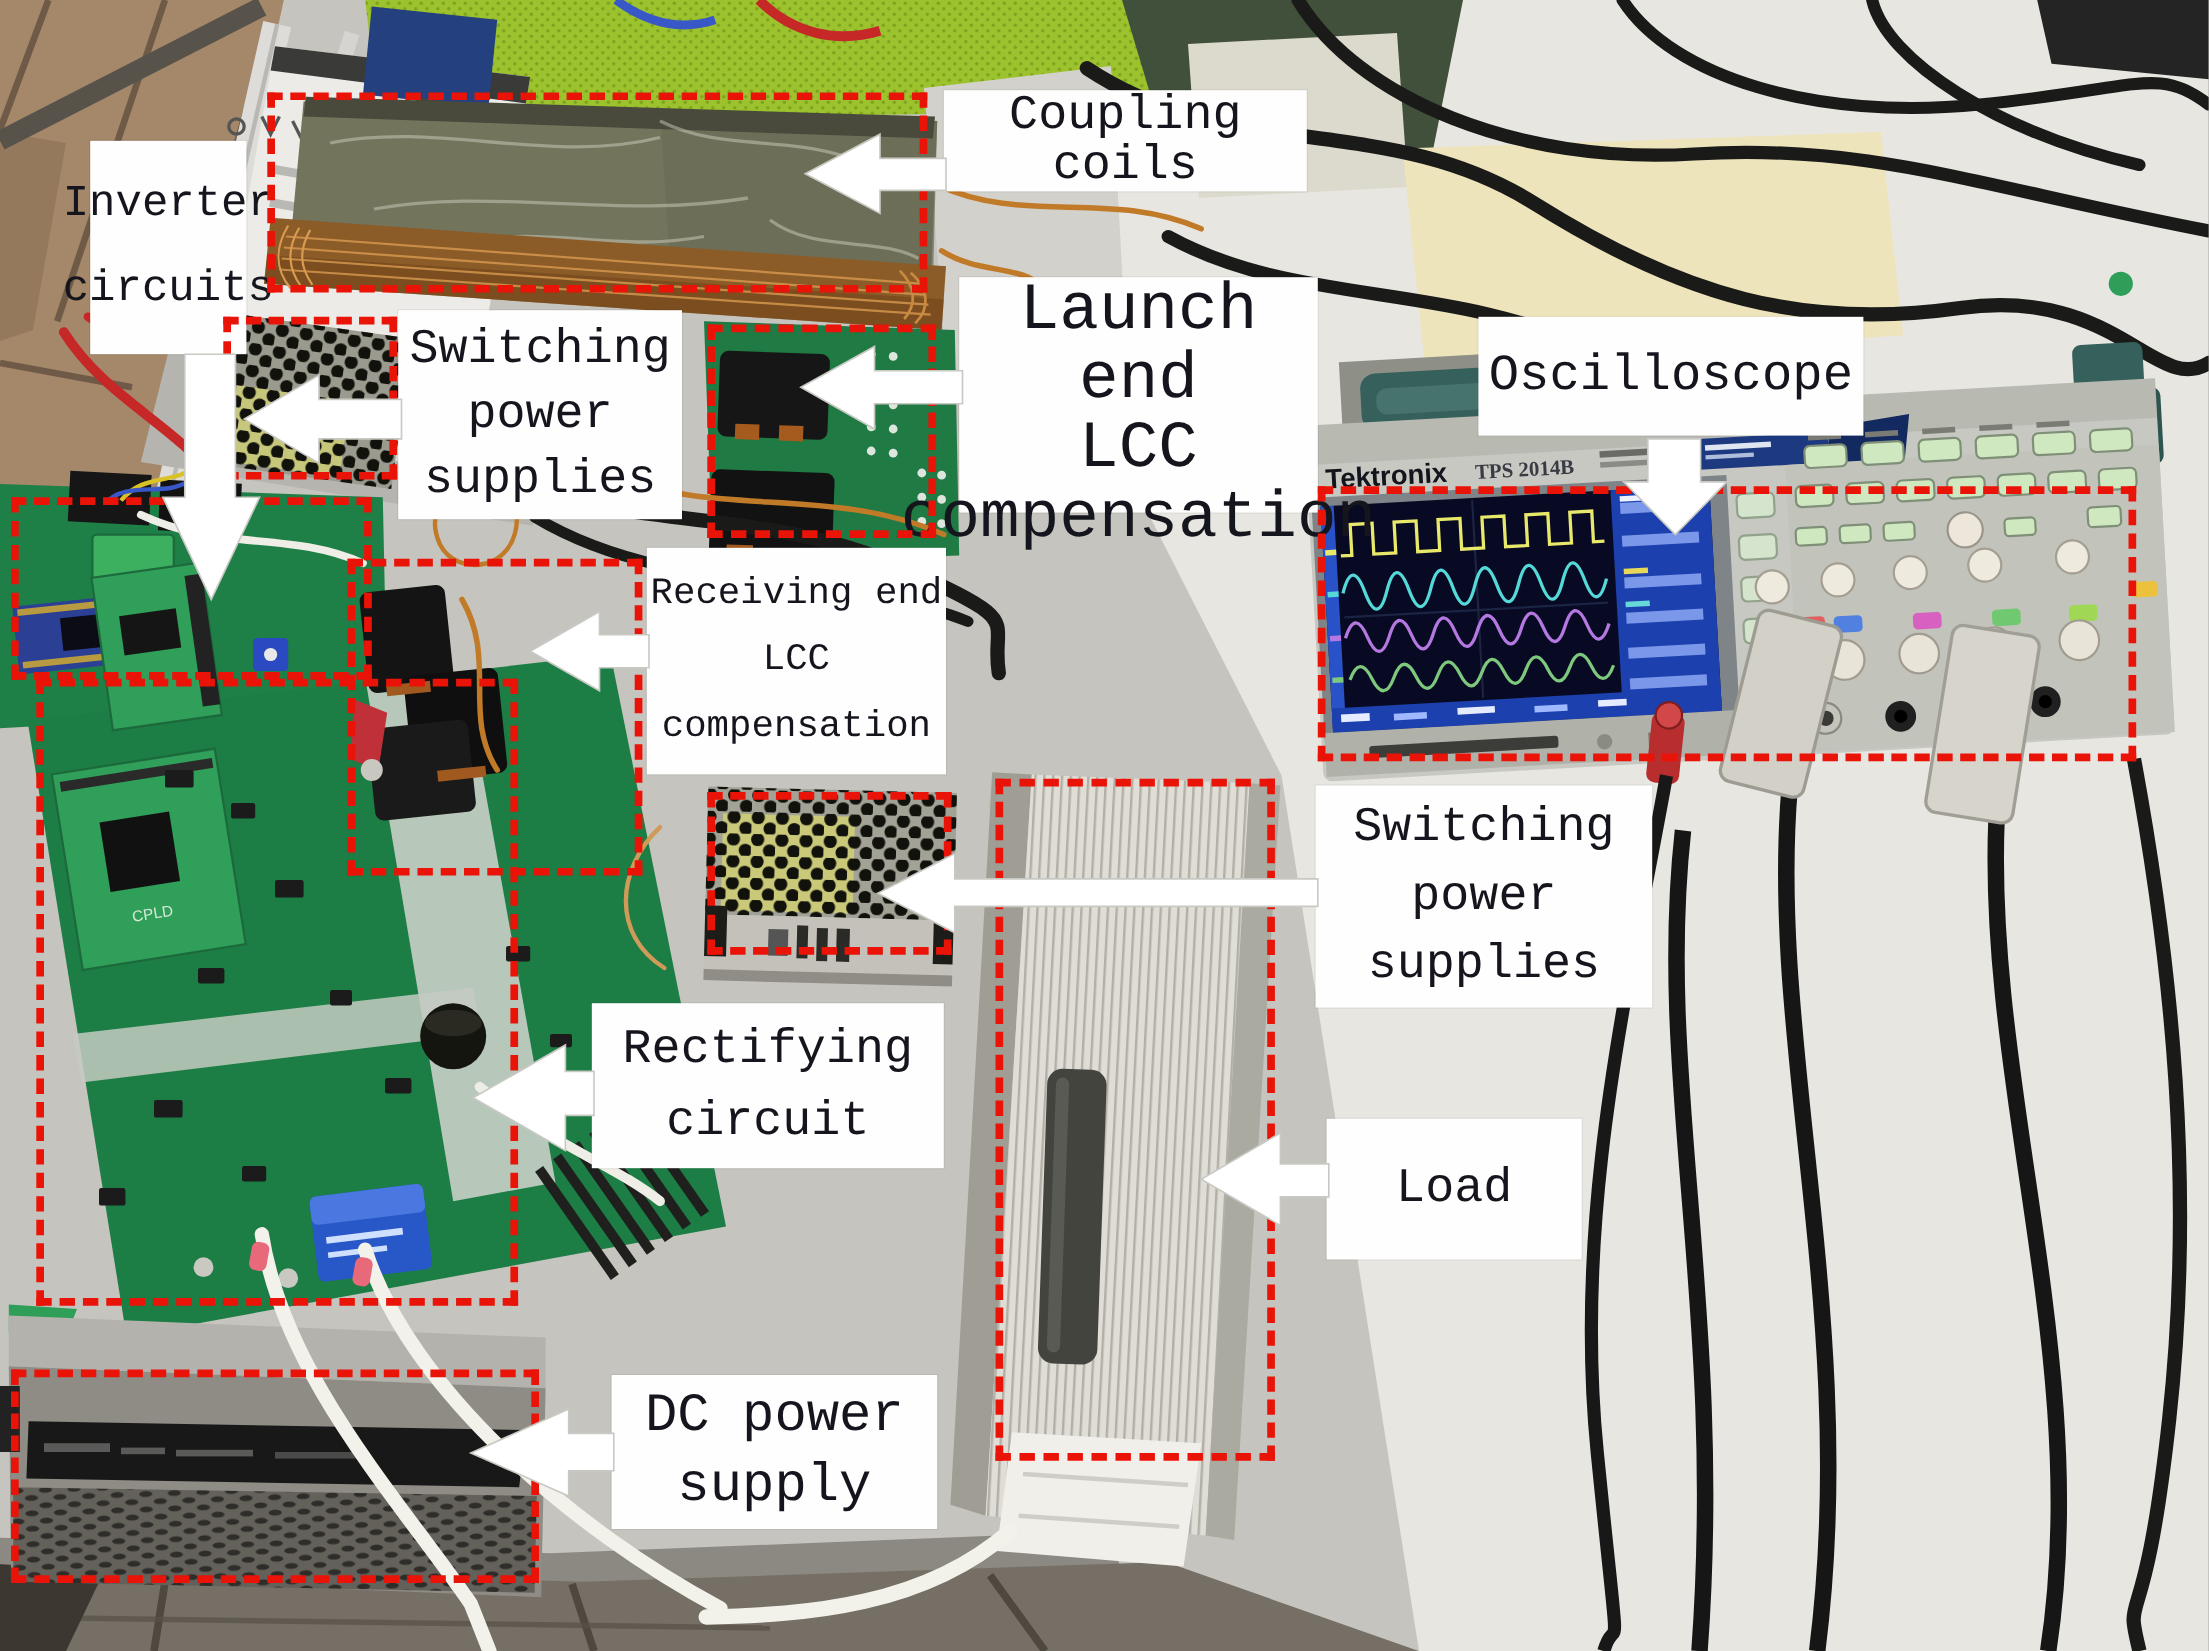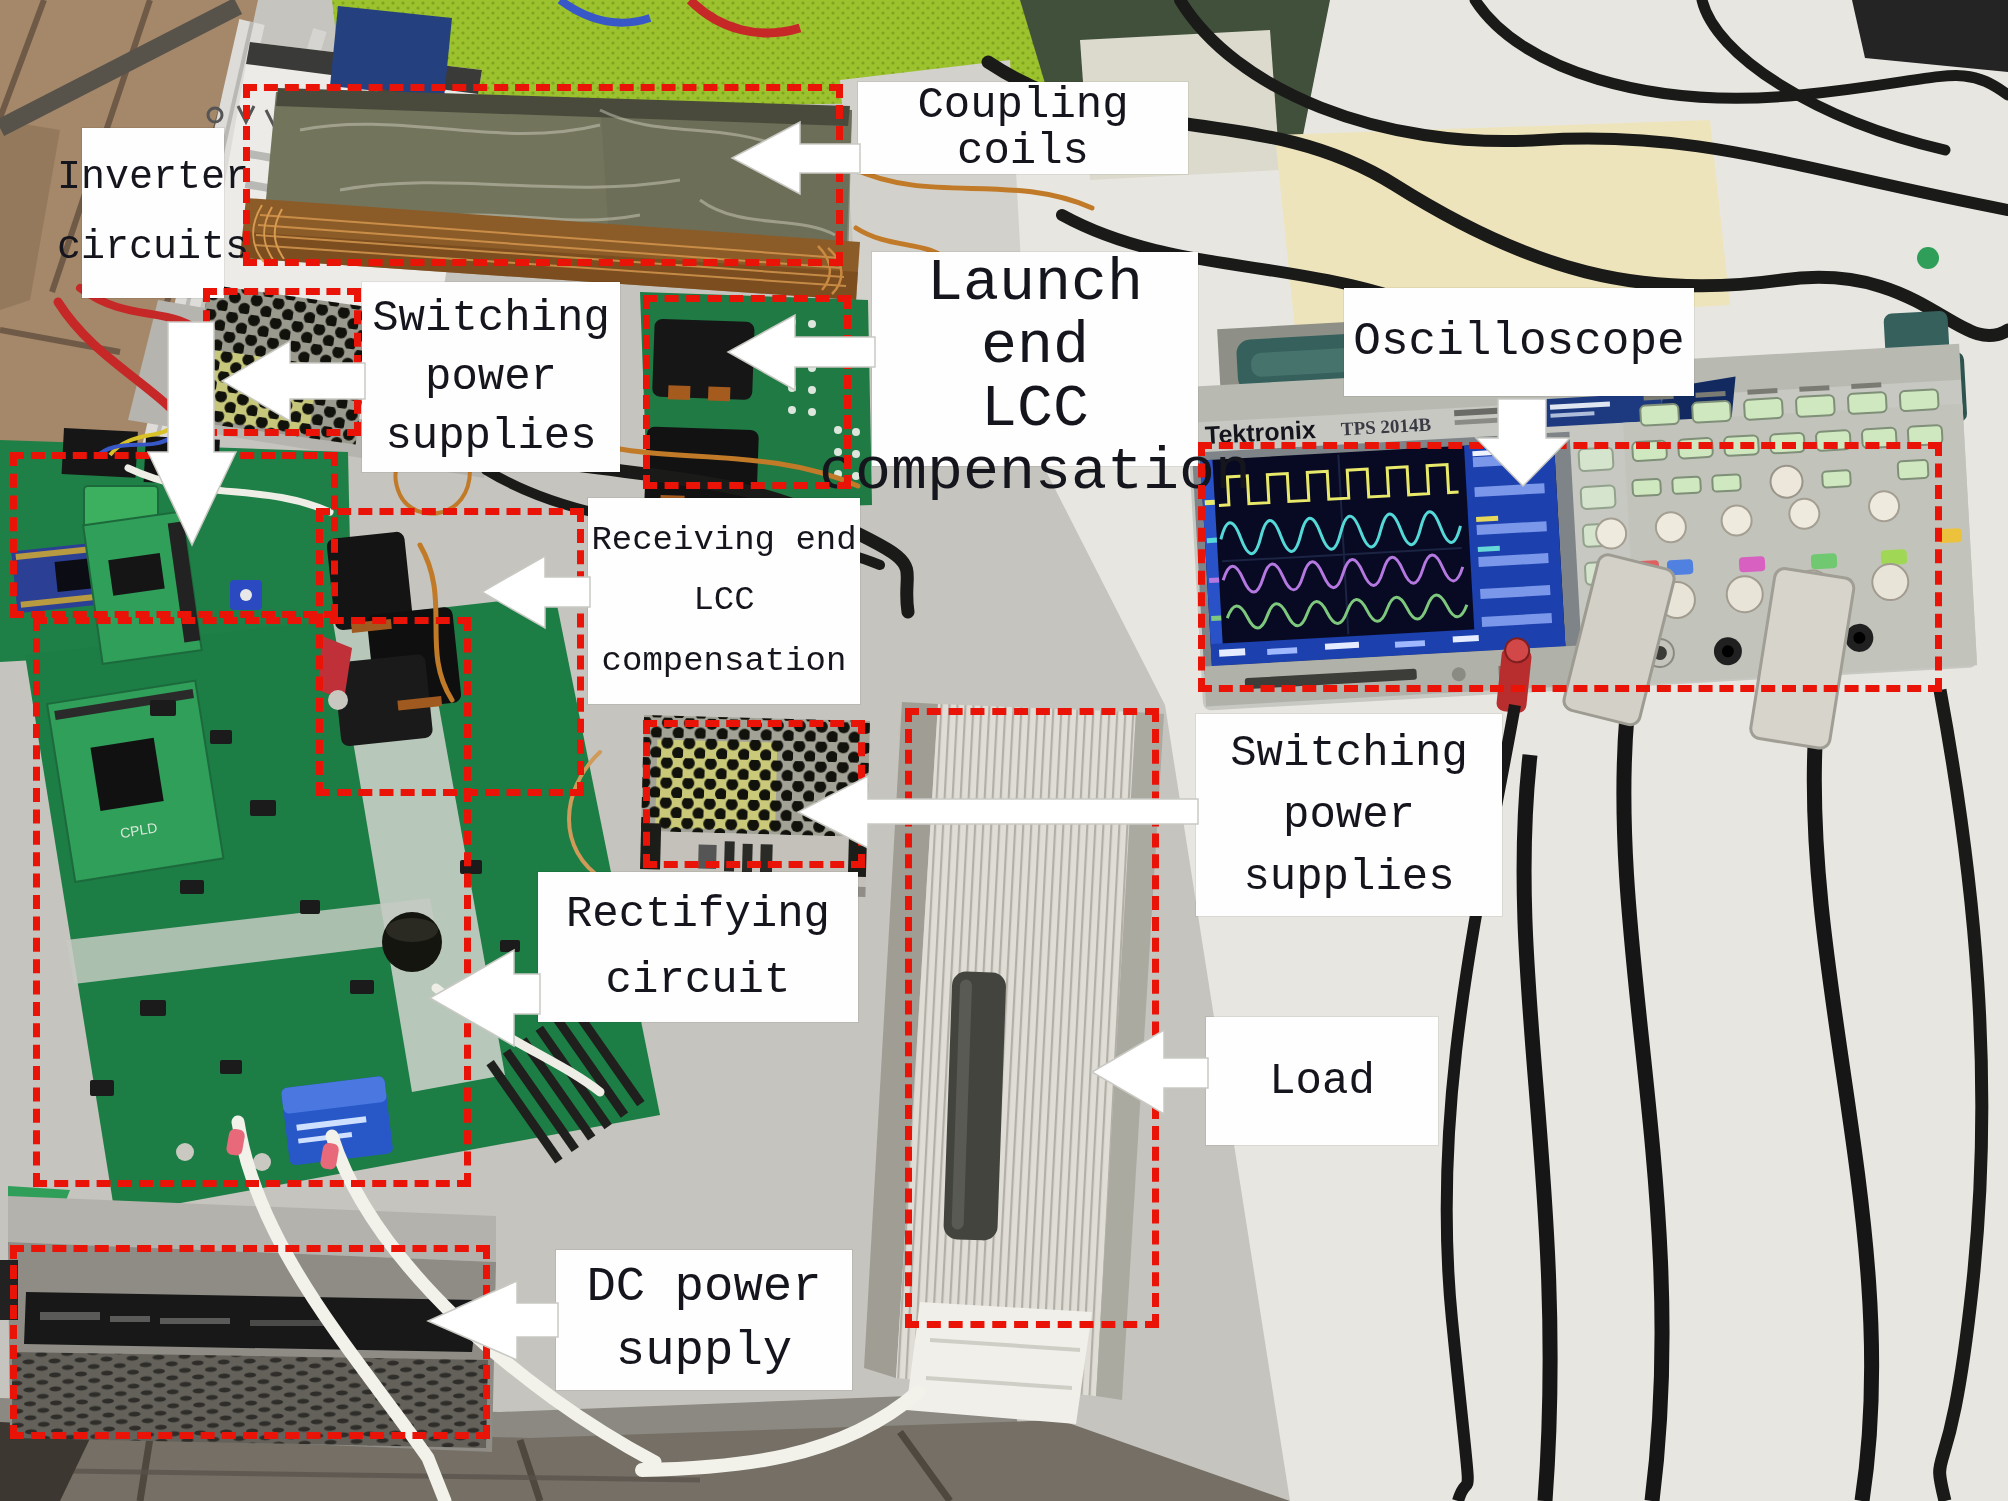--- a/index.html
+++ b/index.html
@@ -419,21 +419,21 @@
     <path d="M128,468 C200,502 262,482 330,512" stroke="#eeeee6" stroke-width="7"></path>
     <path d="M436,988 C500,1040 560,1060 600,1092" stroke="#eeeee6" stroke-width="9"></path>
     <path d="M238,1122 C258,1250 360,1360 428,1458 L445,1501" stroke="#f2f1ea" stroke-width="13"></path>
     <path d="M332,1136 C372,1262 520,1390 655,1462" stroke="#f2f1ea" stroke-width="13"></path>
     <path d="M918,1392 C840,1460 735,1468 642,1470" stroke="#f2f1ea" stroke-width="14"></path>
   </g>
   <rect x="230" y="1128" width="16" height="26" rx="6" fill="#e86a7a" transform="rotate(10 230 1128)"></rect>
   <rect x="324" y="1142" width="16" height="26" rx="6" fill="#e86a7a" transform="rotate(10 324 1142)"></rect>
 </svg>
 
-<div class="ann-label" style="left:82px;top:128px;width:142px;height:170px;font-size:40px;">
+<div class="ann-label" style="left:82px;top:128px;width:142px;height:194px;font-size:40px;">
   <span>Inverter</span>
   <span>circuits</span>
 </div>
 <div class="ann-label" style="left:858px;top:82px;width:330px;height:92px;font-size:44px;">
   <span>Coupling coils</span>
 </div>
 <div class="ann-label" style="left:362px;top:282px;width:258px;height:190px;font-size:44px;">
   <span>Switching</span>
   <span>power</span>
   <span>supplies</span>
@@ -449,21 +449,21 @@
   <span>compensation</span>
 </div>
 <div class="ann-label" style="left:1344px;top:288px;width:350px;height:108px;font-size:46px;">
   <span>Oscilloscope</span>
 </div>
 <div class="ann-label" style="left:1196px;top:714px;width:306px;height:202px;font-size:44px;">
   <span>Switching</span>
   <span>power</span>
   <span>supplies</span>
 </div>
-<div class="ann-label" style="left:538px;top:872px;width:320px;height:150px;font-size:44px;">
+<div class="ann-label" style="left:538px;top:912px;width:320px;height:150px;font-size:44px;">
   <span>Rectifying</span>
   <span>circuit</span>
 </div>
 <div class="ann-label" style="left:1206px;top:1017px;width:232px;height:128px;font-size:44px;">
   <span>Load</span>
 </div>
 <div class="ann-label" style="left:556px;top:1250px;width:296px;height:140px;font-size:49px;align-items:center;">
   <span>DC power</span>
   <span>supply</span>
 </div>

